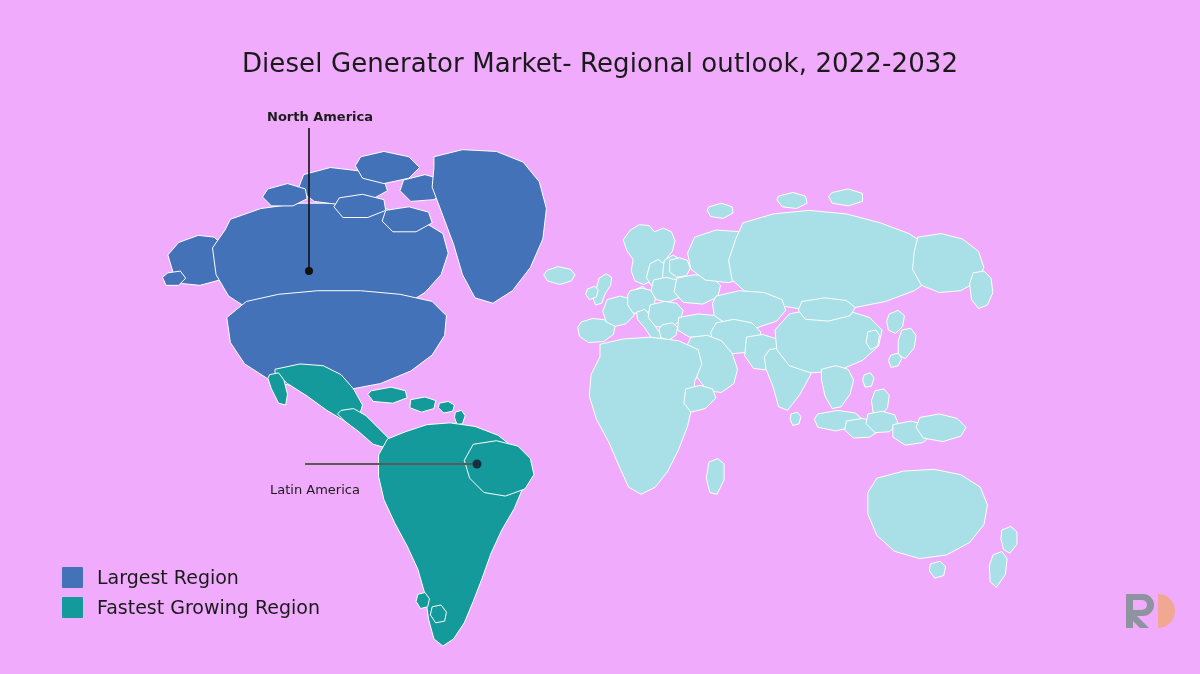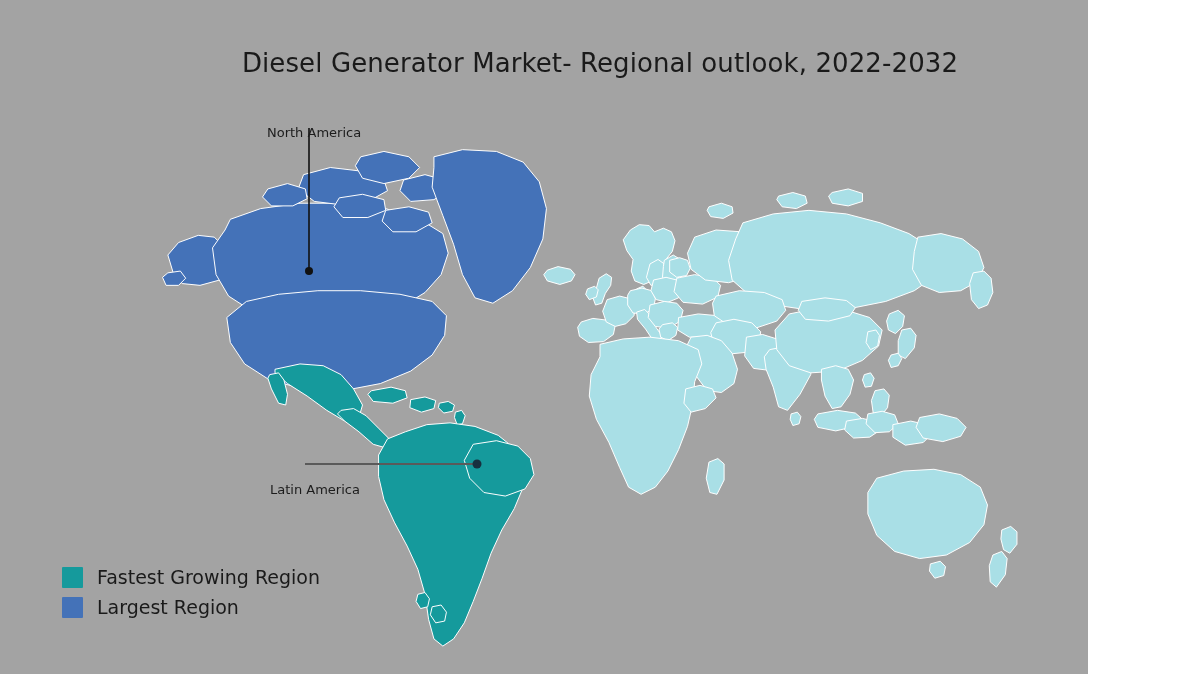--- a/index.html
+++ b/index.html
@@ -2,26 +2,25 @@
 <html><head>
 <meta charset="utf-8">
 <style>
   html, body {
     margin: 0;
     padding: 0;
     background: #ffffff;
   }
   #page {
     position: relative;
-    width: 1045px;
+    width: 1200px;
     height: 674px;
-    background: #a3a3a3;
+    background: #f0abfc;
     overflow: hidden;
     font-family: "DejaVu Sans", "Liberation Sans", sans-serif;
-    padding-left: 43px;
   }
   #chart-title {
     position: absolute;
     left: 0;
     top: 48px;
     width: 1200px;
     text-align: center;
     font-size: 26px;
     font-weight: 400;
     color: #1a1a1a;
@@ -42,21 +41,21 @@
     width: 900px;
     height: 500px;
     overflow: visible;
   }
   .annotation-label {
     position: absolute;
     font-size: 13px;
     color: #1c1c1c;
     white-space: nowrap;
   }
-  #label-north-america { left: 267px; top: 125px; }
+  #label-north-america { left: 267px; top: 109px; font-weight: bold; }
   #label-latin-america { left: 270px; top: 444px; margin-top: 38px; }
   #annotations-svg {
     position: absolute;
     left: 0; top: 0;
     width: 1200px;
     height: 674px;
     pointer-events: none;
     overflow: visible;
   }
   #legend {
@@ -241,26 +240,26 @@
       <circle cx="477" cy="464" r="4.5" fill="#17303f"></circle>
     </svg>
 
     <div class="annotation-label" id="label-north-america">North America</div>
 
     <div class="annotation-label" id="label-latin-america">Latin America</div>
   </div>
 
   <div id="legend">
     <div class="legend-row">
+      <span class="legend-swatch" style="background:#4472b8"></span>
+      <span class="legend-label">Largest Region</span>
+    </div>
+    <div class="legend-row">
       <span class="legend-swatch" style="background:#159a9c"></span>
       <span class="legend-label">Fastest Growing Region</span>
-    </div>
-    <div class="legend-row">
-      <span class="legend-swatch" style="background:#4472b8"></span>
-      <span class="legend-label">Largest Region</span>
     </div>
   </div>
 
   <svg id="logo" viewBox="0 0 62 42">
     <g>
       <path d="M6 4 h17 a11 11 0 0 1 0 22 h-6 l12 12 h-9 l-12 -12 v-6 h14 a5 5 0 0 0 0 -10 h-9 v28 h-7 z" fill="#8d939f"></path>
     </g>
     <g>
       <path d="M38 4 a17 17 0 0 1 0 34 z" fill="#f0a893"></path>
     </g>

